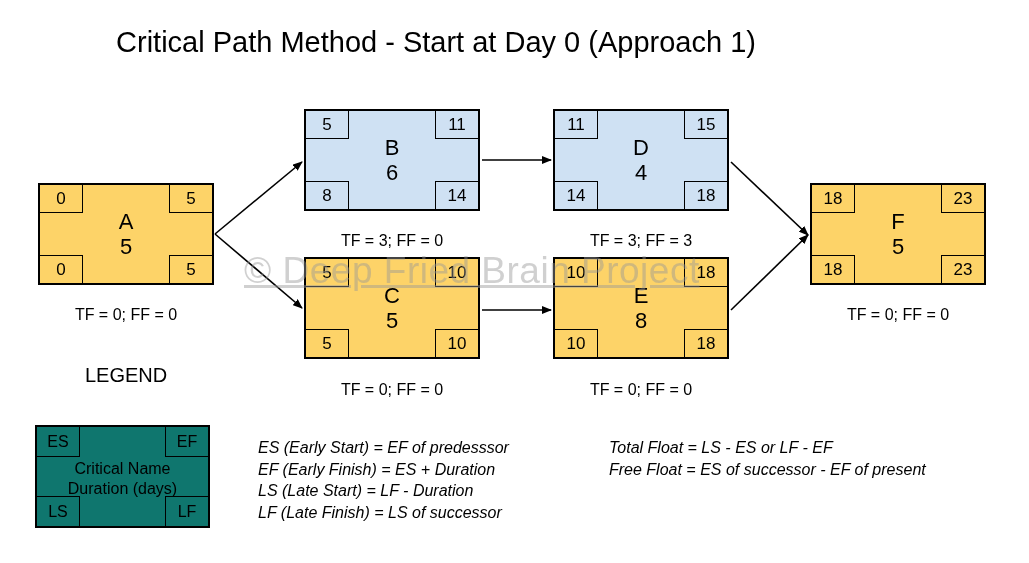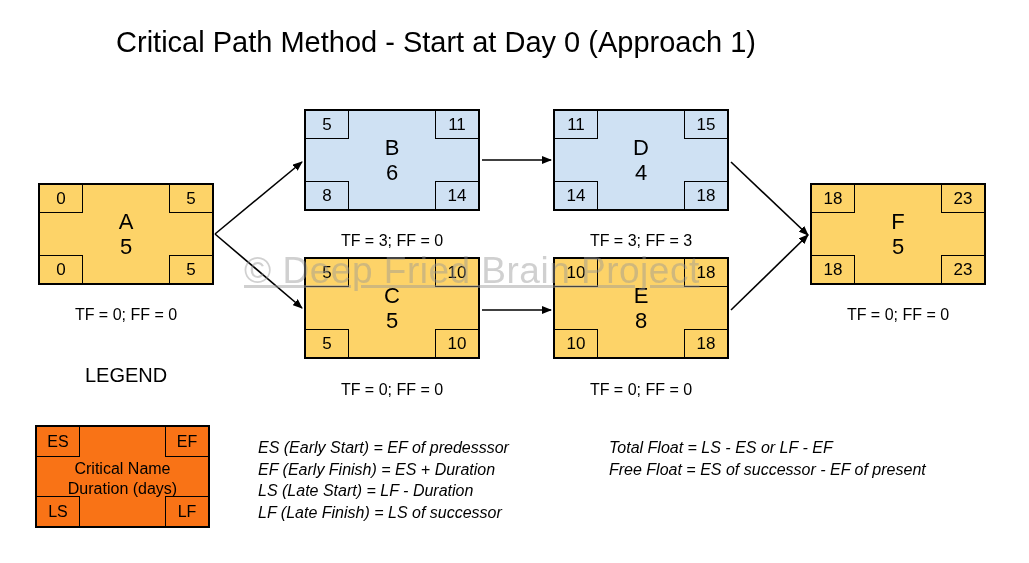--- a/index.html
+++ b/index.html
@@ -19,21 +19,21 @@
   .corner.tr { right: 0; top: 0; border-right: none; border-top: none; }
   .corner.bl { left: 0; bottom: 0; border-left: none; border-bottom: none; }
   .corner.br { right: 0; bottom: 0; border-right: none; border-bottom: none; }
   .center { position: absolute; left: 0; right: 0; top: 24px; text-align: center;
             font-size: 22px; line-height: 25px; }
   .floats { position: absolute; width: 176px; text-align: center; font-size: 16px; margin-top: 16px; }
   .watermark { position: absolute; left: 244px; top: 250px; font-size: 37px;
                color: rgba(150,150,150,0.45); white-space: nowrap; letter-spacing: 0.5px; text-decoration: underline; }
   .legend-title { position: absolute; left: 85px; top: 364px; font-size: 20px; }
   .legend-box { position: absolute; left: 35px; top: 425px; width: 171px; height: 99px;
-                border: 2px solid #000; background: #f97316; }
+                border: 2px solid #000; background: #0f766e; }
   .legend-box .corner { width: 43px; height: 30px; font-size: 16px; }
   .legend-center { position: absolute; left: 0; right: 0; top: 32px; text-align: center;
                    font-size: 16px; line-height: 20px; }
   .defs { position: absolute; left: 258px; top: 437px; font-size: 16px; line-height: 21.5px; }
   .floatdefs { position: absolute; left: 609px; top: 437px; font-size: 16px; line-height: 21.5px; }
   .defs div, .floatdefs div { white-space: nowrap; font-style: italic; }
 </style>
 </head>
 <body>
 

